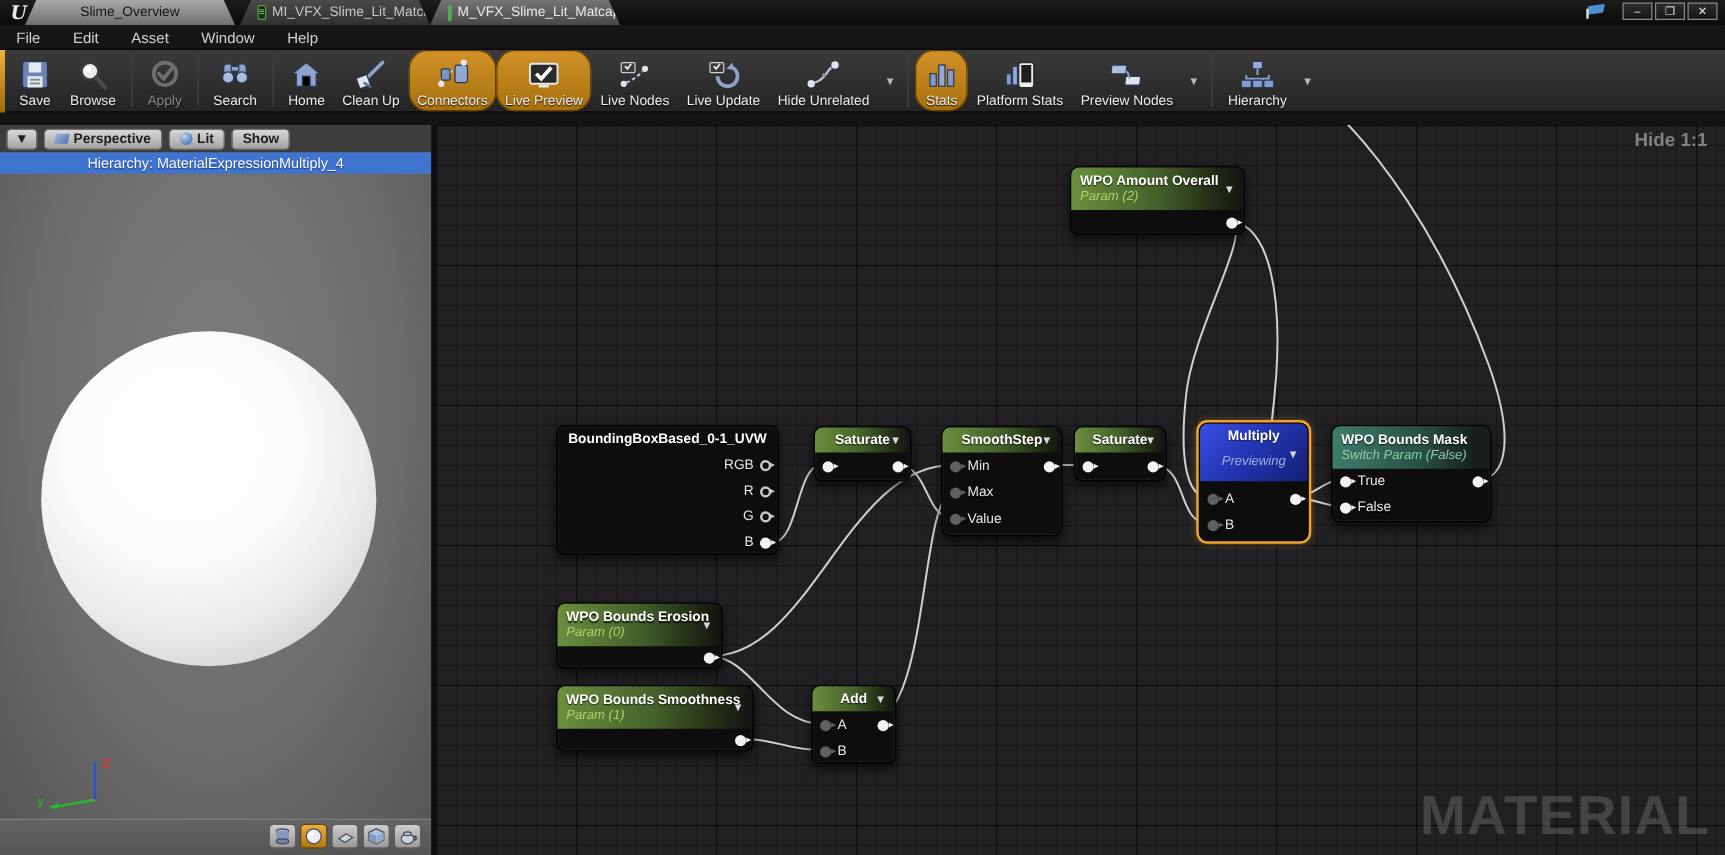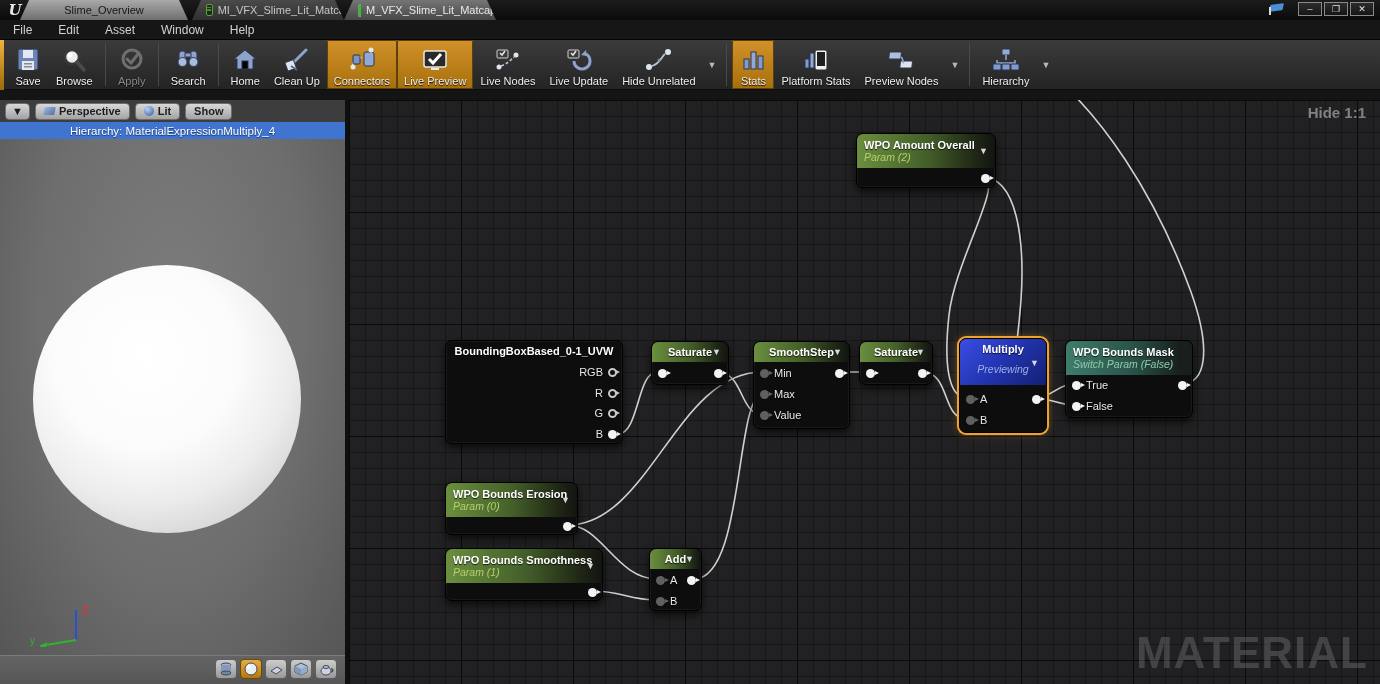--- a/index.html
+++ b/index.html
@@ -39,21 +39,21 @@
     background:linear-gradient(#3b3b3b,#242424); display:flex; align-items:stretch;
     border-bottom:1px solid #0c0c0c; padding-left:4px; }
   .tb-accent { position:absolute; left:0; top:0; width:4px; height:50px;
     background:linear-gradient(#f0b33c,#9a6a08); }
   .tb-group { display:flex; align-items:stretch; padding:0 3px; }
   .tb-sep { width:1px; margin:3px 2px; background:#161616; border-right:1px solid #4a4a4a; }
   .tb-btn { display:flex; flex-direction:column; align-items:center; justify-content:flex-end;
     padding:3px 7px 2px; border-radius:2px; }
   .tb-btn .tb-icon { height:30px; display:flex; align-items:center; justify-content:center; }
   .tb-label { font-size:11px; color:#efefef; white-space:nowrap; text-shadow:0 1px 1px #000; }
-  .tb-btn.active { background:linear-gradient(#d2922a,#a66f0b); box-shadow:inset 0 0 0 1px #60400a; }
+  .tb-btn.active { background:linear-gradient(#d2922a,#a66f0b); box-shadow:inset 0 0 0 1px #60400a;border-radius:15px; }
   .tb-btn.disabled .tb-label { color:#8a8a8a; }
   .tb-caret { display:flex; align-items:center; padding:0 5px; color:#b9b9b9; font-size:9px; }
 
   
   .viewport { position:absolute; left:0; top:100px; width:345px; height:584px; background:#6e6e6e; }
   .splitter { position:absolute; left:345px; top:100px; width:4px; height:584px; background:#0f0f0f; }
   .vp-controls { position:absolute; left:0; top:0; width:345px; height:22px; background:#3d3d3d;
     display:flex; align-items:center; gap:5px; padding:0 5px; }
   .vp-btn { height:17px; display:flex; align-items:center; gap:4px; padding:0 8px; border-radius:4px;
     background:linear-gradient(#d8d8d8,#a3a3a3); color:#1d1d1d; font-size:11px; font-weight:bold;
@@ -574,21 +574,21 @@
     <div class="nhead two h-green">
       <div class="ntitle">WPO Bounds Smoothness</div>
       <div class="nsub sub-green">Param (1)</div>
       <span class="caret">▼</span>
     </div>
     <div class="prow out" style="top:34px">
         <span class="pin white"></span>
       </div>
   </div>
 
-  <div class="node" style="left:300px;top:448px;width:53px;height:63px">
+  <div class="node" style="left:300px;top:448px;width:68px;height:63px">
     <div class="nhead one h-green">
       <div class="ntitle">Add</div>
       <span class="caret">▼</span>
     </div>
     <div class="prow in" style="top:22px">
         <span class="pin grey"></span>
         <span class="plabel">A</span>
       </div>
     <div class="prow in" style="top:43px">
         <span class="pin grey"></span>

